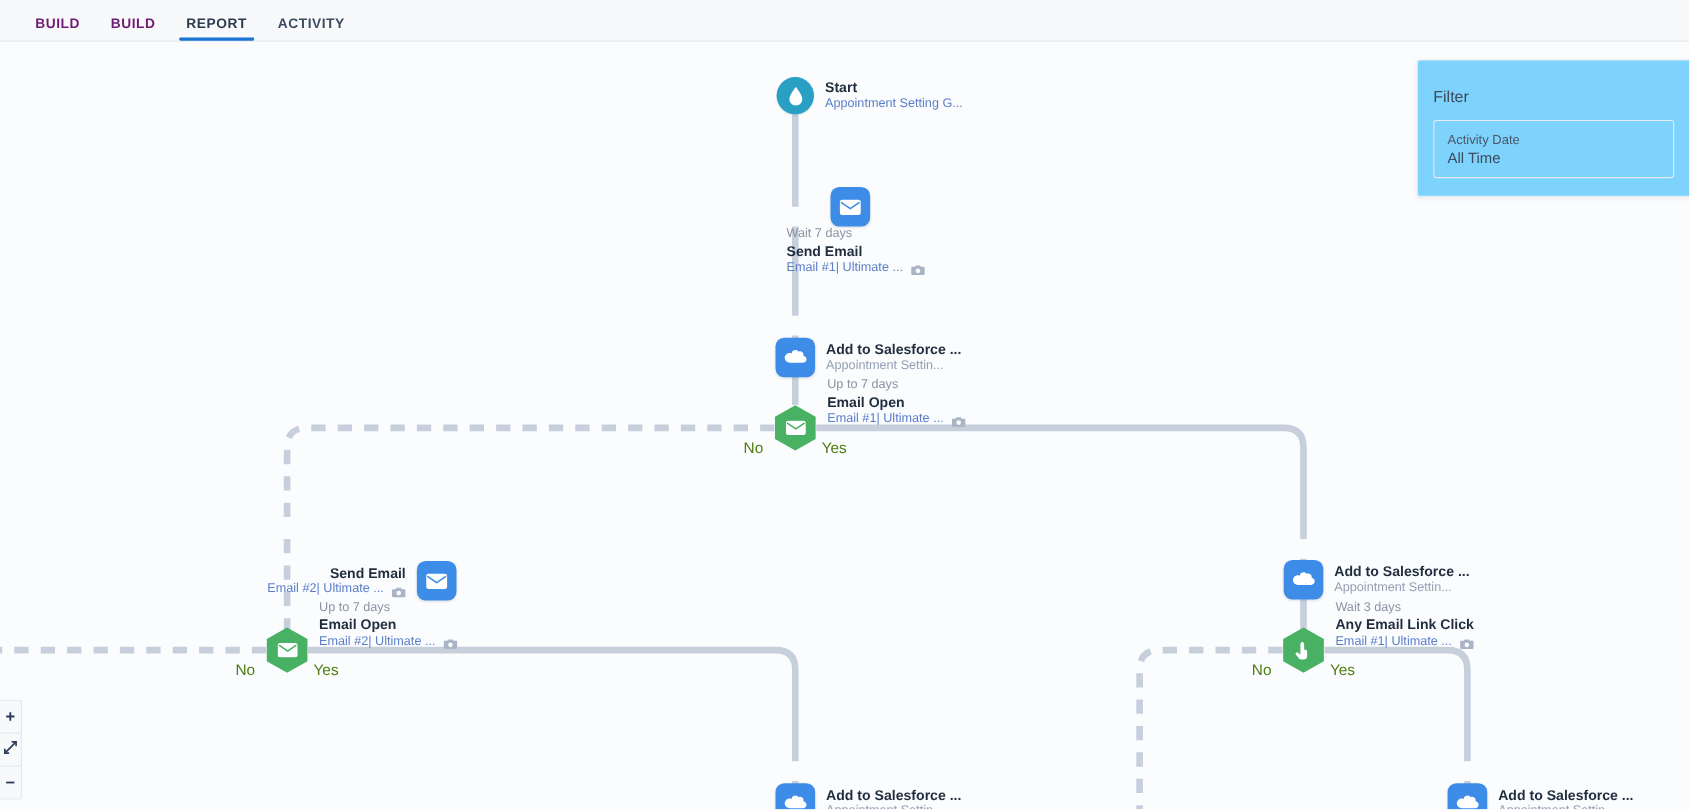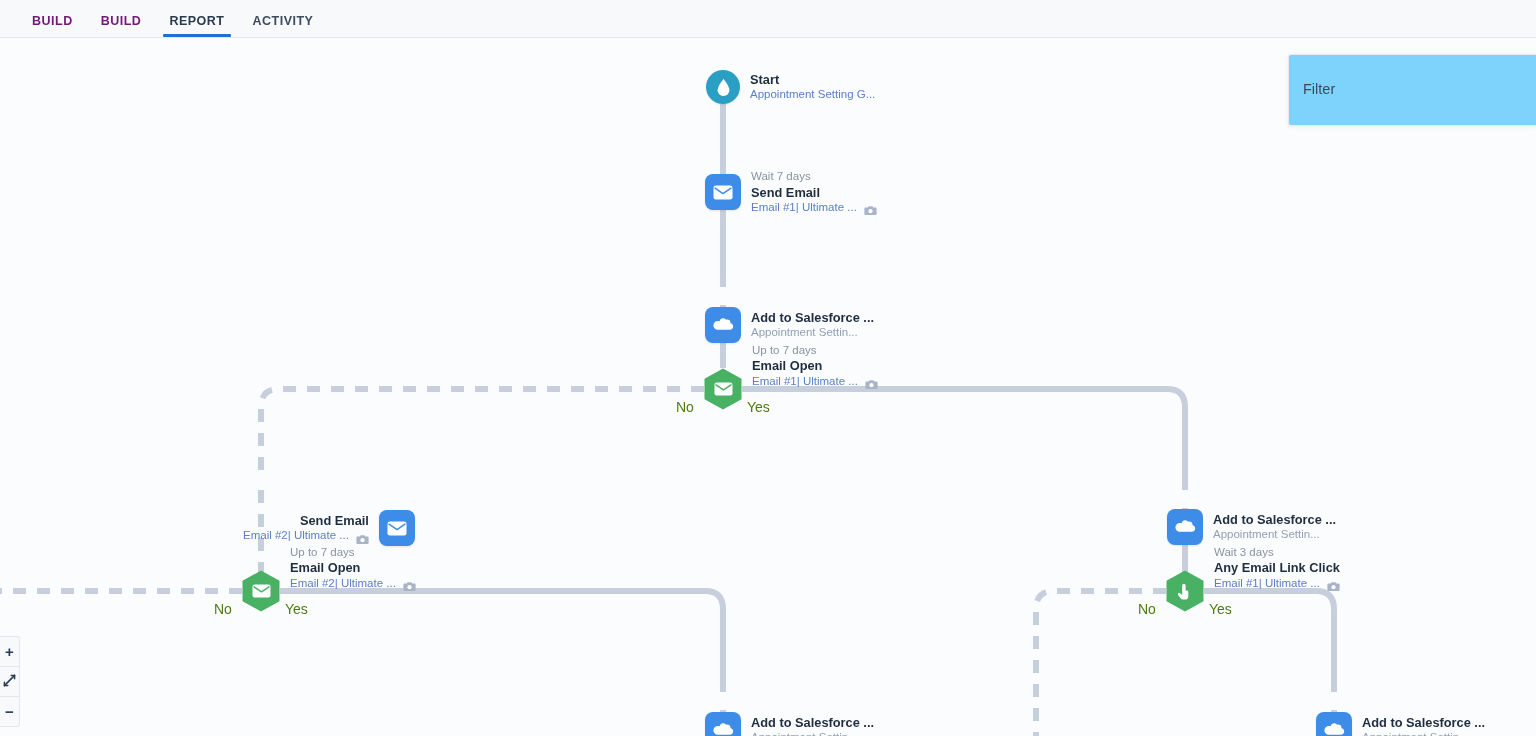--- a/index.html
+++ b/index.html
@@ -261,21 +261,21 @@
         </svg>
       </div>
       <div class="node-text">
         <div class="n-title">Start</div>
         <div class="subline">
           <span class="n-sub">Appointment Setting G...</span>
         </div>
       </div>
     </div>
 
-    <div class="node right-text" style="left:705px; top:132px;">
+    <div class="node right-text" style="left:705px; top:132px;flex-direction:column;">
       <div class="icon-box">
         <svg width="20" height="15" viewBox="0 0 20 15" aria-hidden="true">
           <rect x="0.5" y="0.5" width="19" height="14" rx="2.2" fill="#ffffff"></rect>
           <path d="M2 3.2 L10 8.6 L18 3.2" fill="none" stroke="#3d8ce8" stroke-width="1.5" stroke-linecap="round" stroke-linejoin="round"></path>
         </svg>
       </div>
       <div class="node-text">
         <div class="n-pre">Wait 7 days</div>
         <div class="n-title">Send Email</div>
         <div class="subline">
@@ -448,20 +448,24 @@
       <div class="node-text">
         <div class="n-title">Add to Salesforce ...</div>
         <div class="subline">
           <span class="n-sub muted">Appointment Settin...</span>
         </div>
       </div>
     </div>
 
     <div class="filter-panel">
       <div class="filter-title">Filter</div>
+      <div class="filter-box">
+        <div class="f-label">Activity Date</div>
+        <div class="f-value">All Time</div>
+      </div>
     </div>
 
     <div class="zoom-ctl">
       <div class="zoom-btn">
         <span class="z-sym">+</span>
       </div>
       <div class="zoom-btn">
         <span>
           <svg width="13" height="13" viewBox="0 0 13 13" aria-hidden="true">
             <path d="M11.6 1.4 L1.4 11.6" stroke="#2b3a55" stroke-width="1.5" stroke-linecap="round"></path>

